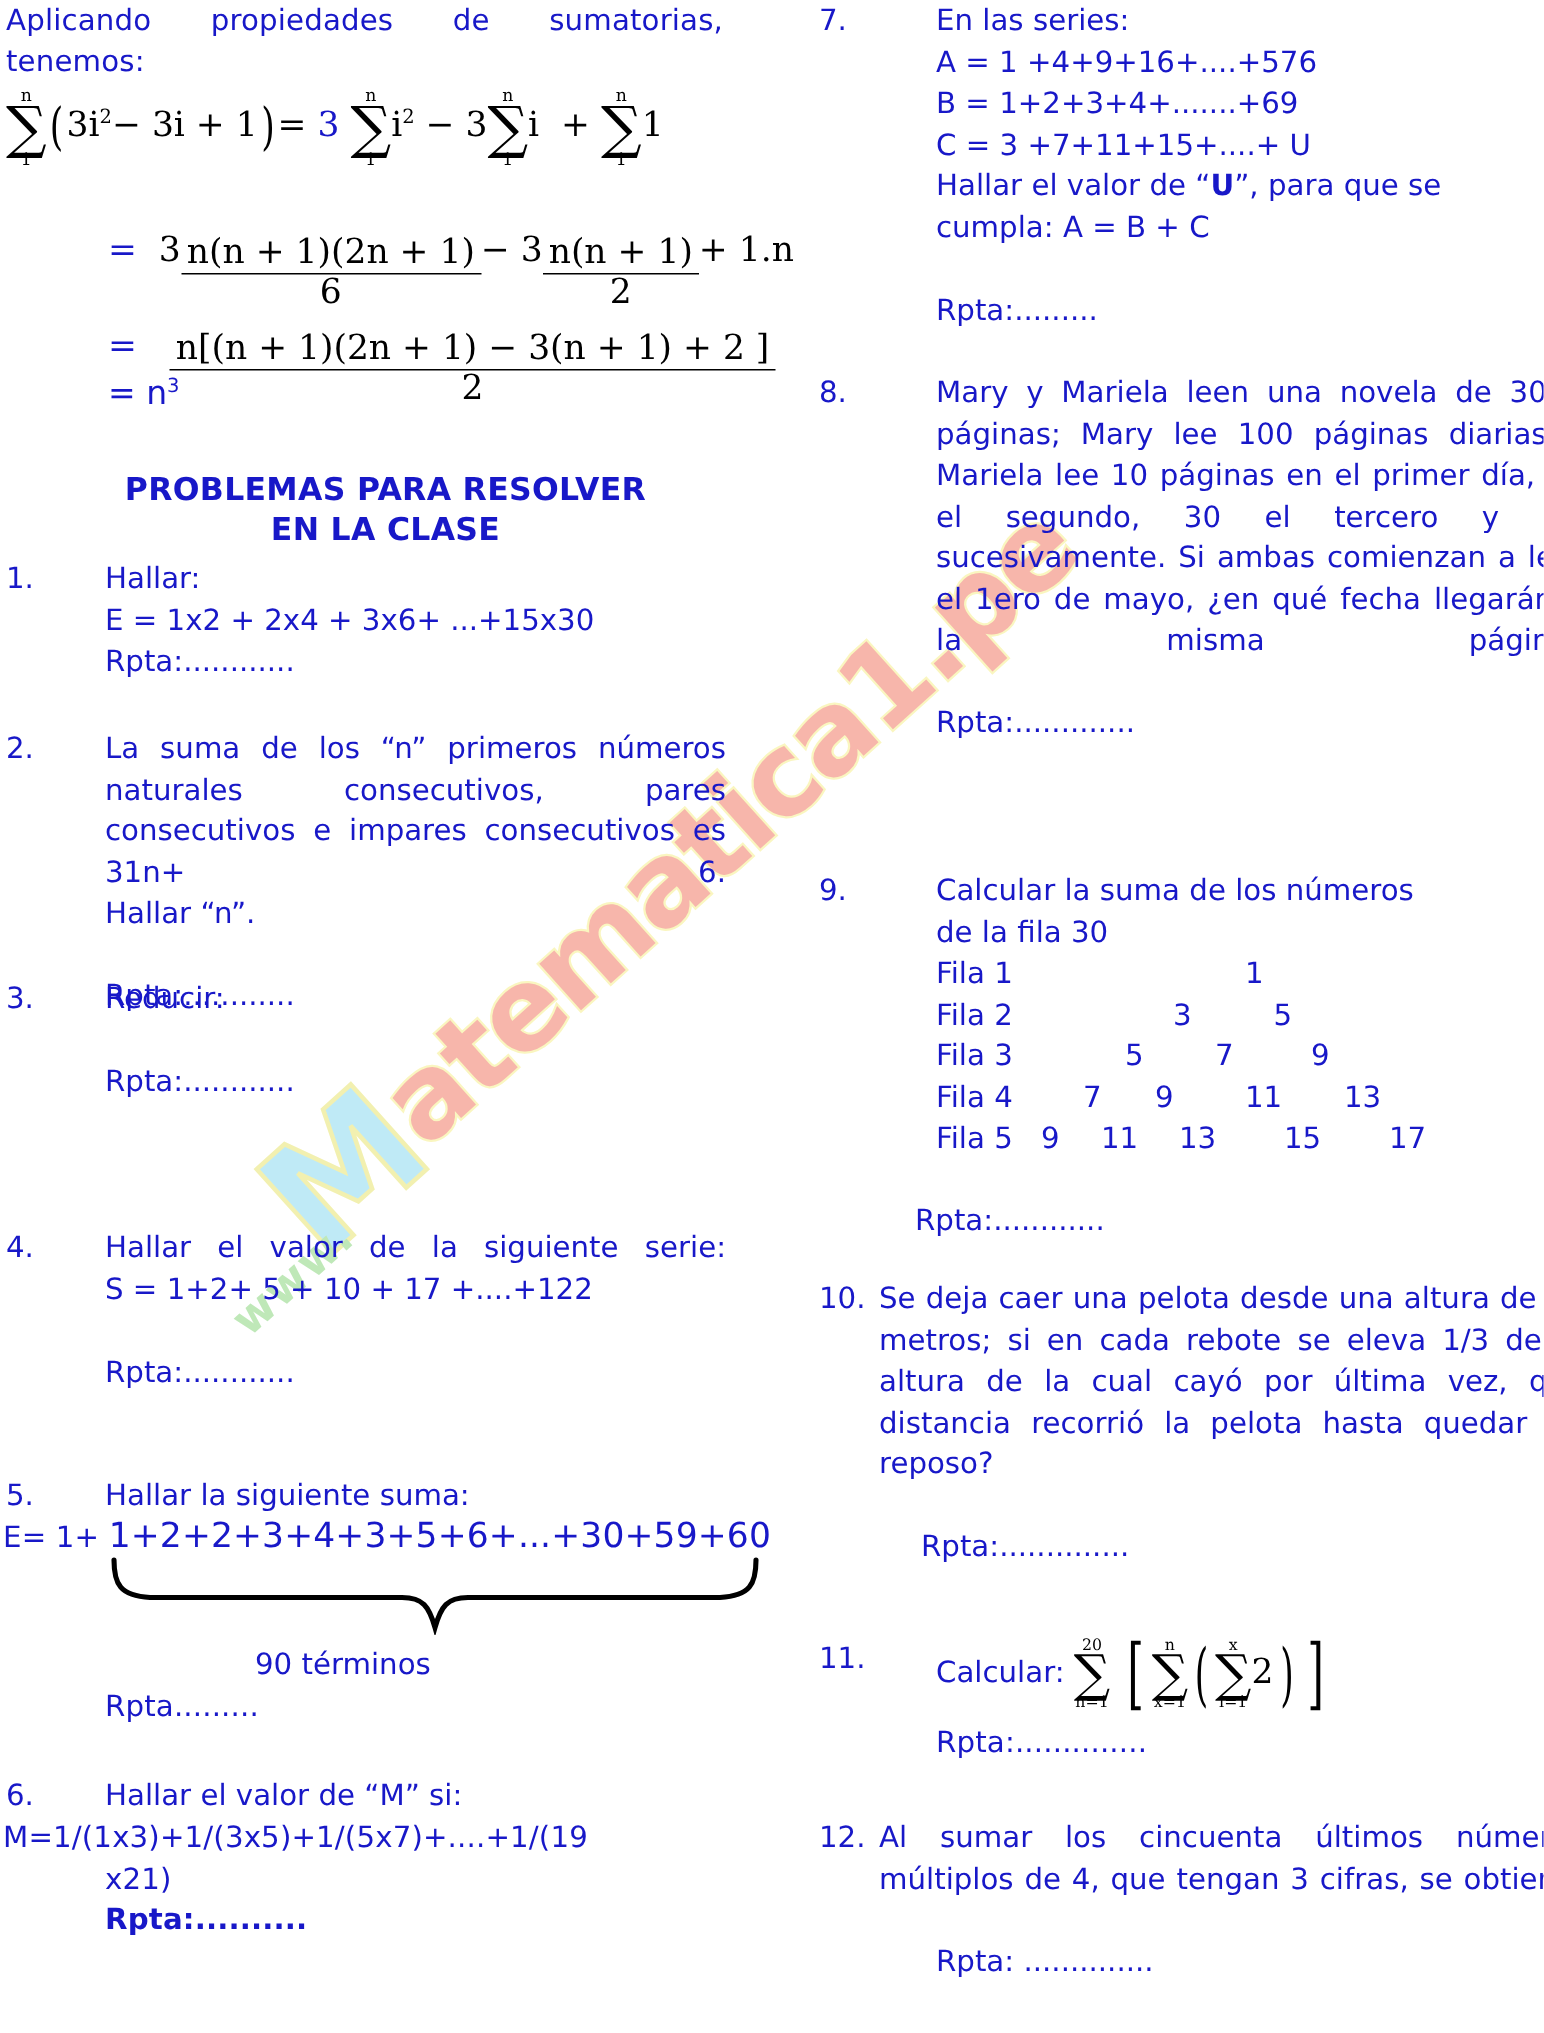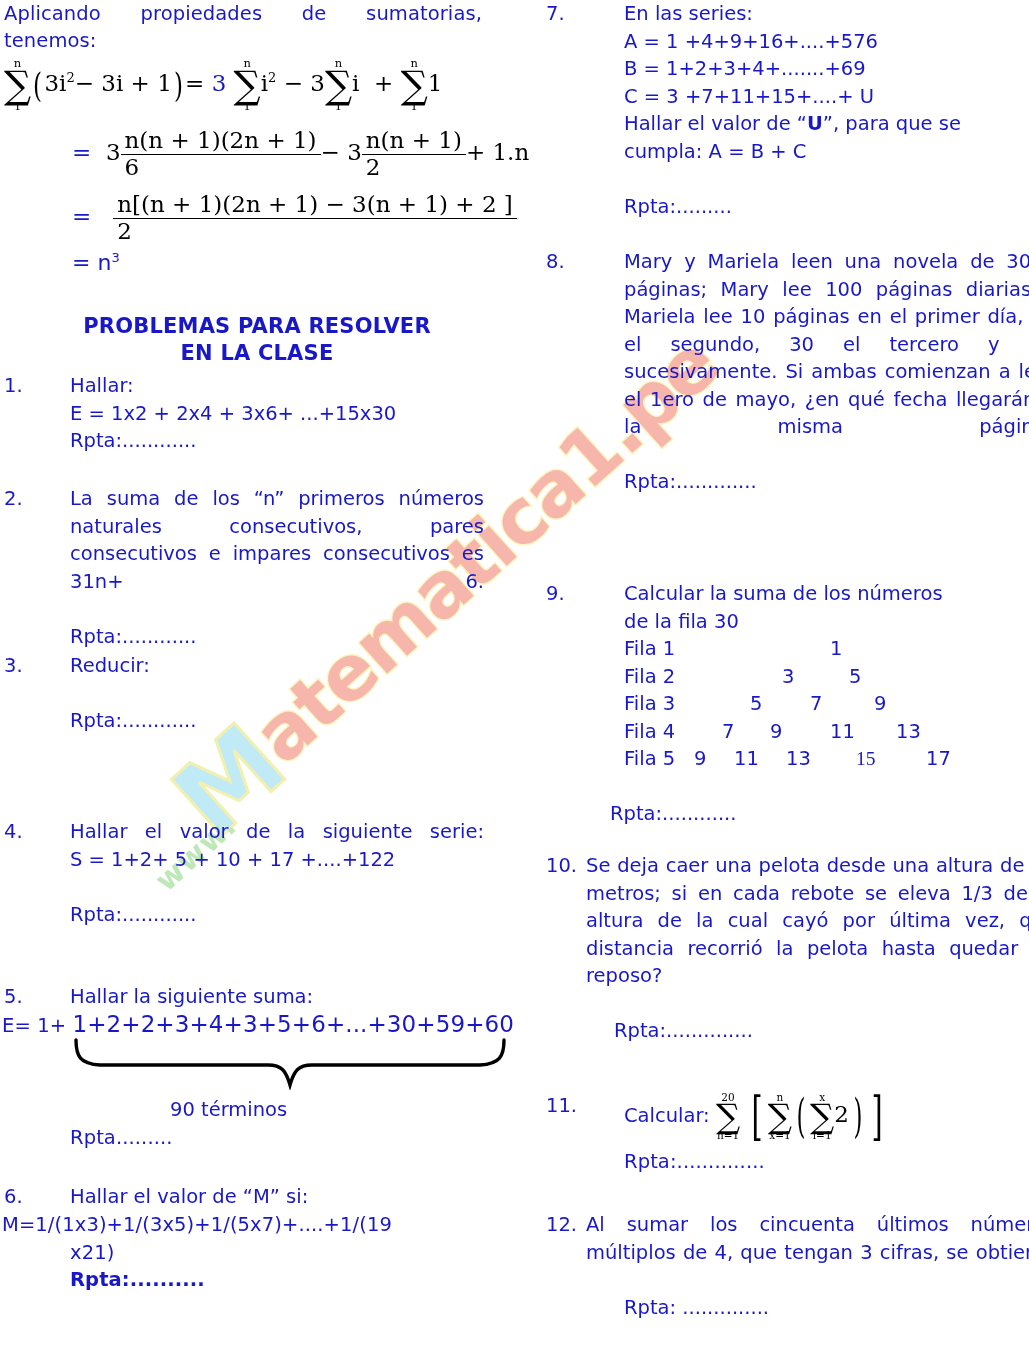--- a/index.html
+++ b/index.html
@@ -135,22 +135,23 @@
   }
   .sum .sig {
     display: block;
     font-size: 38px;
     line-height: 32px;
     font-family: "DejaVu Serif", "Liberation Serif", serif;
   }
   .frac {
     display: inline-block;
     vertical-align: middle;
-    text-align: left;
+    text-align: center;
     line-height: 1.12;
+    margin-top: 28px;
   }
   .frac .n { display: block; padding: 0 4px; }
   .frac .d { display: block; border-top: 1.6px solid #000; padding: 0 4px; }
   .paren-big {
     font-size: 34px;
     vertical-align: middle;
     display: inline-block;
     transform: scaleX(0.68);
   }
   sup.sq { font-size: 13px; vertical-align: super; }
@@ -266,20 +267,21 @@
         <div>Hallar:</div>
         <div>E = 1x2 + 2x4 + 3x6+ ...+15x30</div>
         <div>Rpta:............</div>
       </div>
     </div>
 
     <div class="item" style="left:4px; top:485px; width:500px;">
       <span class="num">2.</span>
       <div class="itembody" style="left:66px; top:0px; width:414px;">
         <div class="just">La suma de los “n” primeros números naturales  consecutivos, pares consecutivos e impares consecutivos es 31n+  6.</div>
+        <div>Hallar “n”.</div>
         <div>&nbsp;</div>
         <div>Rpta:............</div>
       </div>
     </div>
 
     <div class="item" style="left:4px; top:652px; width:500px;">
       <span class="num">3.</span>
       <div class="itembody" style="left:66px; top:0px; width:440px;">
         <div>Reducir:</div>
         <div>&nbsp;</div>
@@ -374,21 +376,21 @@
           <span class="pyr-val" style="left:98px;">7</span>
           <span class="pyr-val" style="left:146px;">9</span>
           <span class="pyr-val" style="left:206px;">11</span>
           <span class="pyr-val" style="left:272px;">13</span>
         </div>
         <div class="pyr-row">
           <span class="pyr-lbl">Fila 5</span>
           <span class="pyr-val" style="left:70px;">9</span>
           <span class="pyr-val" style="left:110px;">11</span>
           <span class="pyr-val" style="left:162px;">13</span>
-          <span class="pyr-val" style="left:232px;font-family:Liberation Serif, serif;">15</span>
+          <span class="pyr-val" style="left:232px;">15</span>
           <span class="pyr-val" style="left:302px;">17</span>
         </div>
 
         <div>&nbsp;</div>
         <div style="margin-left:-14px;">Rpta:............</div>
       </div>
     </div>
 
     <div class="item" style="left:32px; top:852px; width:500px;">
       <span class="num">10.</span>

